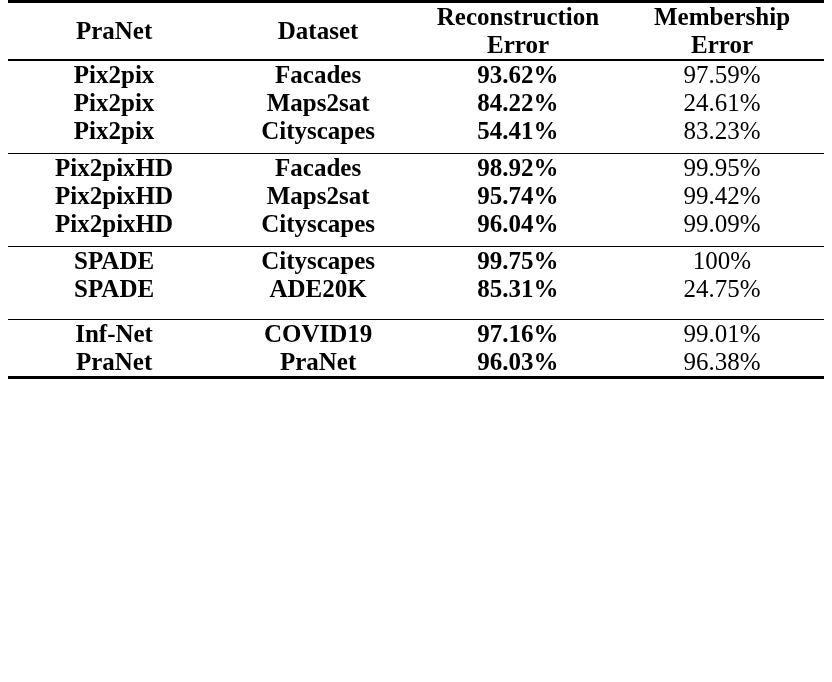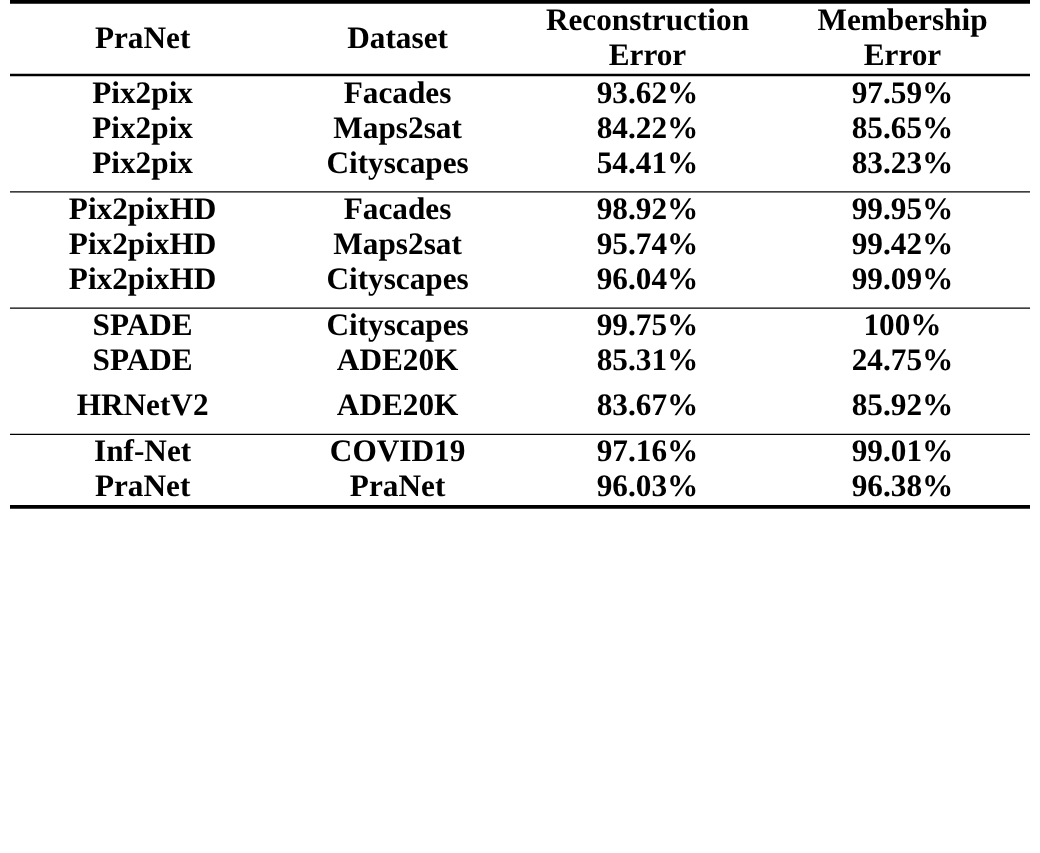--- a/index.html
+++ b/index.html
@@ -51,21 +51,21 @@
 
   tbody td {
     padding: 4px 0 3px 0;
     font-weight: bold;
   }
   td.left-cell {
     text-align: left;
     padding-left: 18px;
   }
   td.member {
-    font-weight: bold;
+    font-weight: normal;
   }
   .spacer-row td {
     height: 8px;
     padding: 0;
     font-size: 0;
     line-height: 0;
   }
   .bottom-spacer {
     height: 10px;
   }
@@ -104,21 +104,21 @@
       <tr class="midrule-heavy">
         <td class="left-cell">Pix2pix</td>
         <td>Facades</td>
         <td>93.62%</td>
         <td class="member">97.59%</td>
       </tr>
       <tr>
         <td class="left-cell">Pix2pix</td>
         <td>Maps2sat</td>
         <td>84.22%</td>
-        <td class="member">85.65%</td>
+        <td class="member">24.61%</td>
       </tr>
       <tr>
         <td class="left-cell">Pix2pix</td>
         <td>Cityscapes</td>
         <td>54.41%</td>
         <td class="member">83.23%</td>
       </tr>
       <tr class="spacer-row">
           <td colspan="4"></td>
         </tr>
@@ -160,26 +160,20 @@
         <td>ADE20K</td>
         <td>85.31%</td>
         <td class="member">24.75%</td>
       </tr>
       <tr class="spacer-row">
           <td colspan="4"></td>
         </tr>
     </tbody>
 
     <tbody>
-      <tr>
-        <td class="left-cell">HRNetV2</td>
-        <td>ADE20K</td>
-        <td>83.67%</td>
-        <td class="member">85.92%</td>
-      </tr>
       <tr class="spacer-row">
           <td colspan="4"></td>
         </tr>
     </tbody>
 
     <tbody>
       <tr class="midrule">
         <td class="left-cell">Inf-Net</td>
         <td>COVID19</td>
         <td>97.16%</td>

